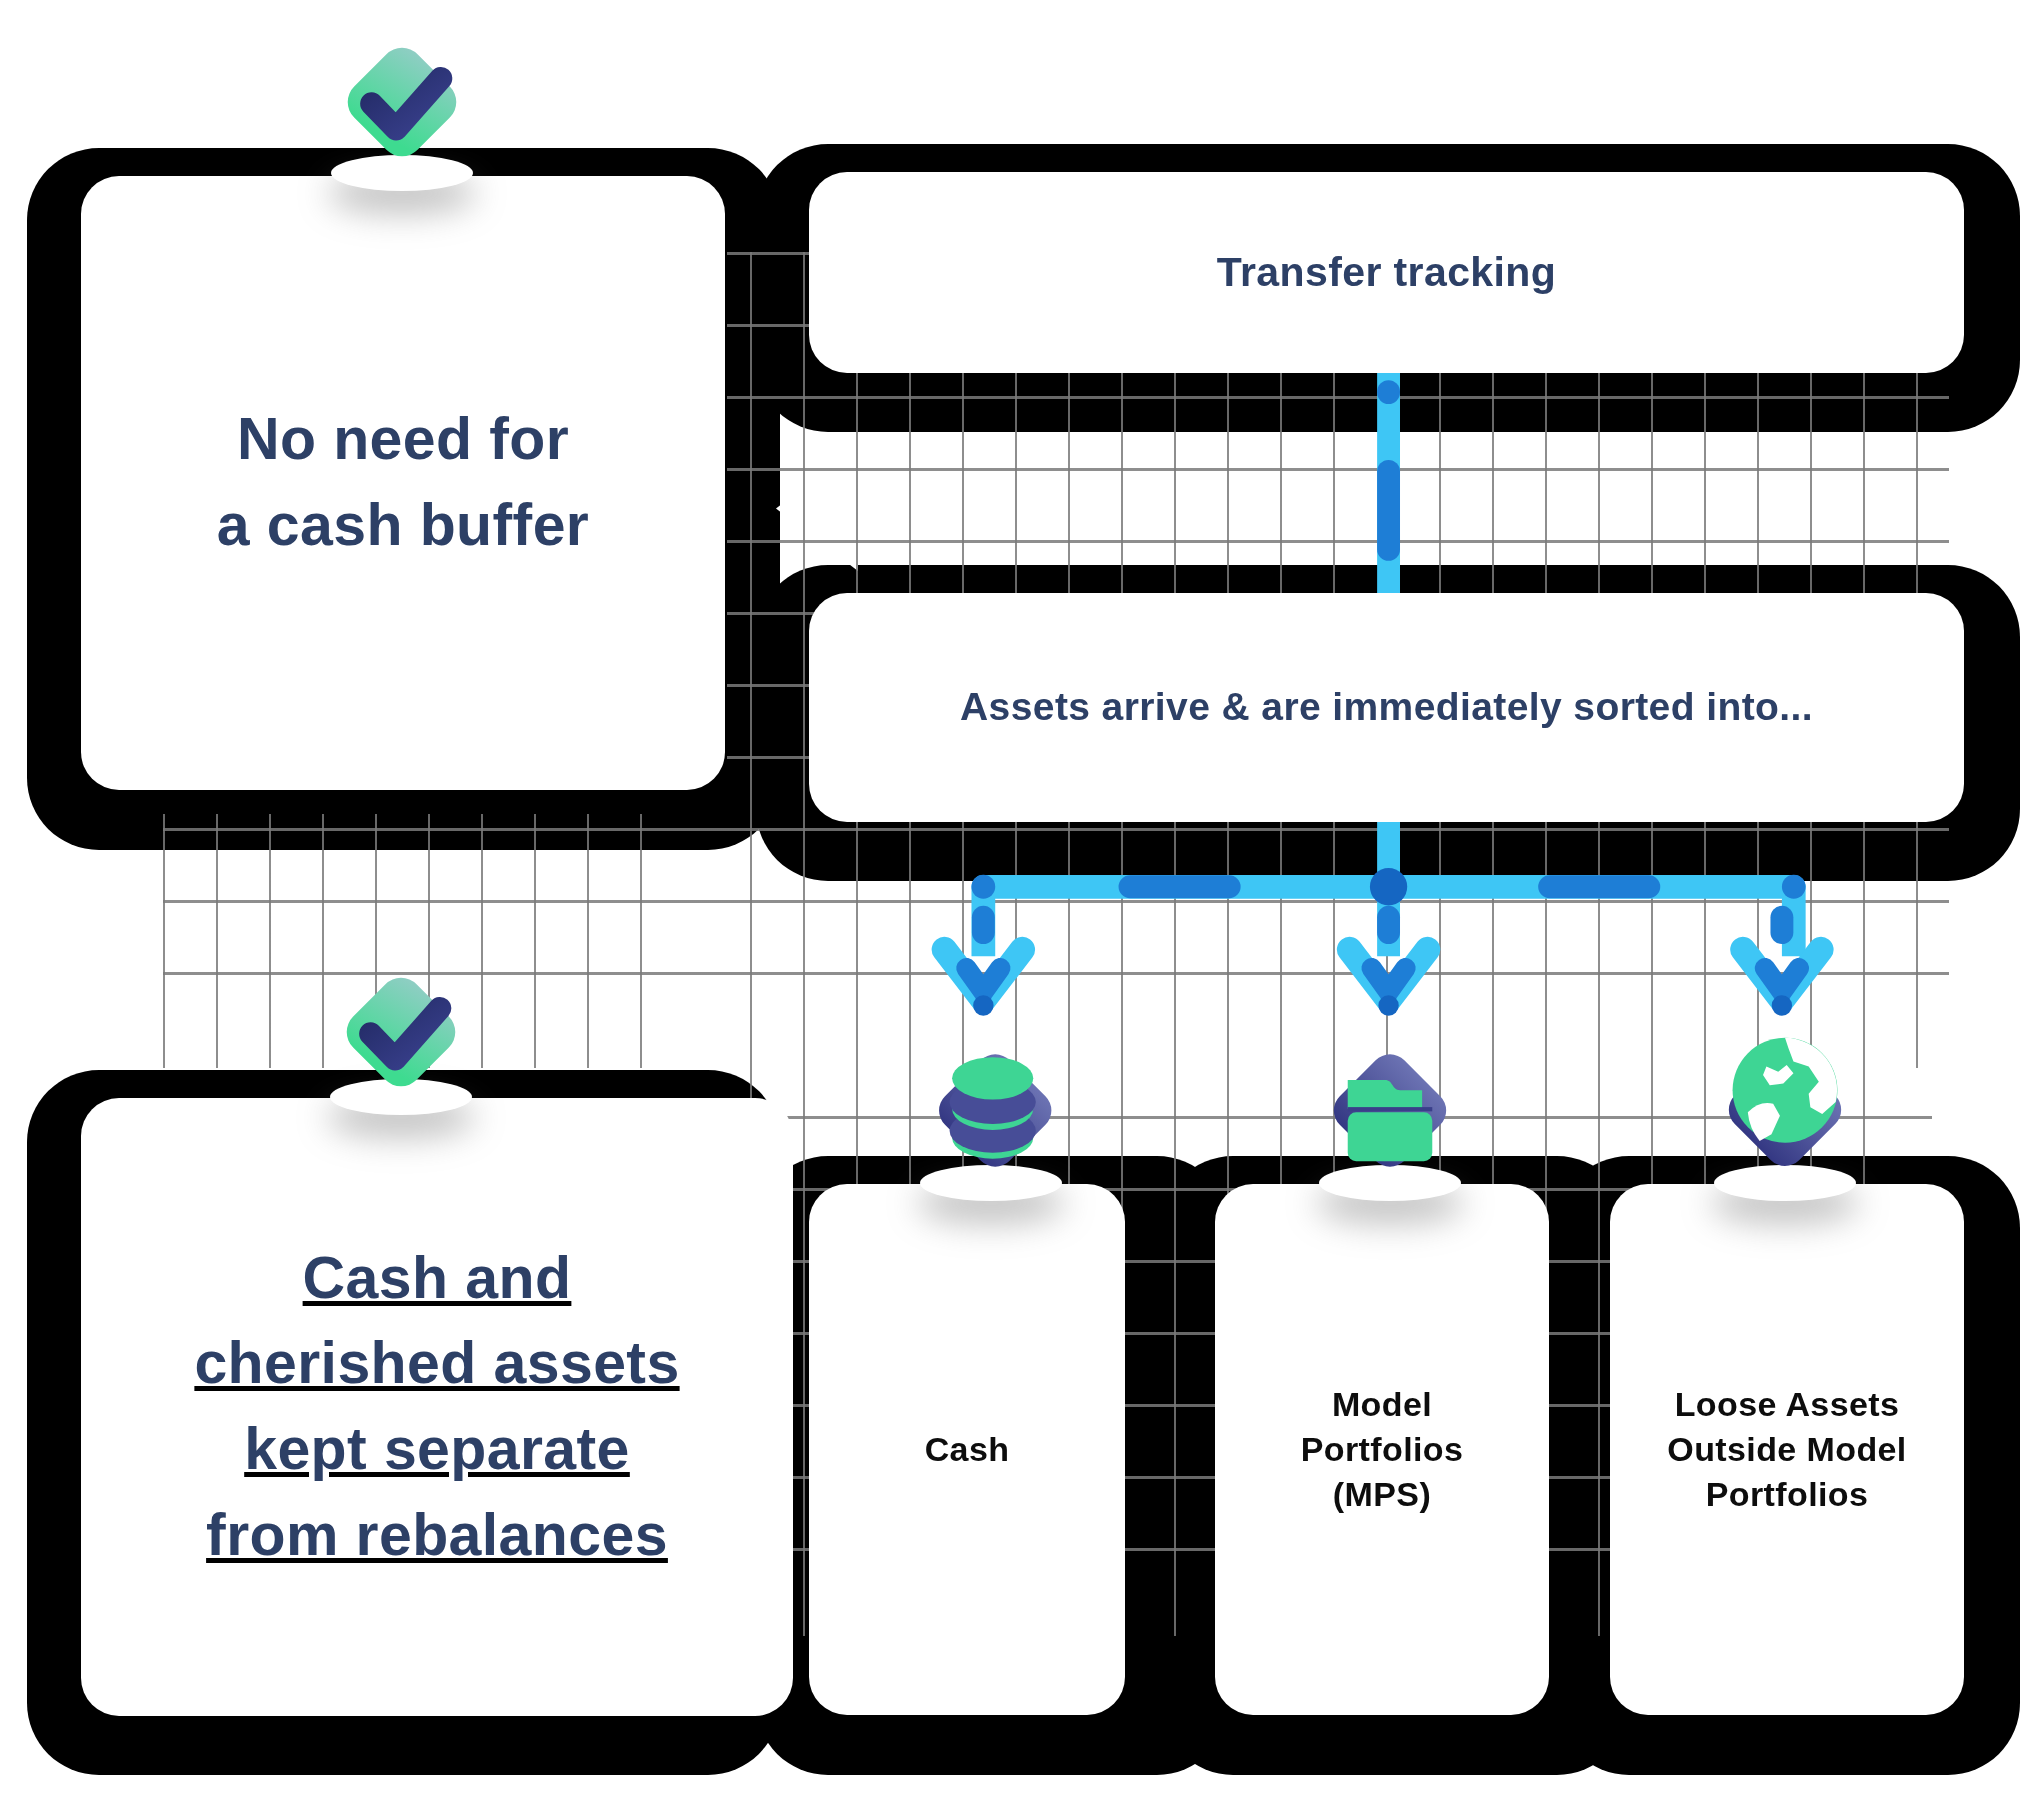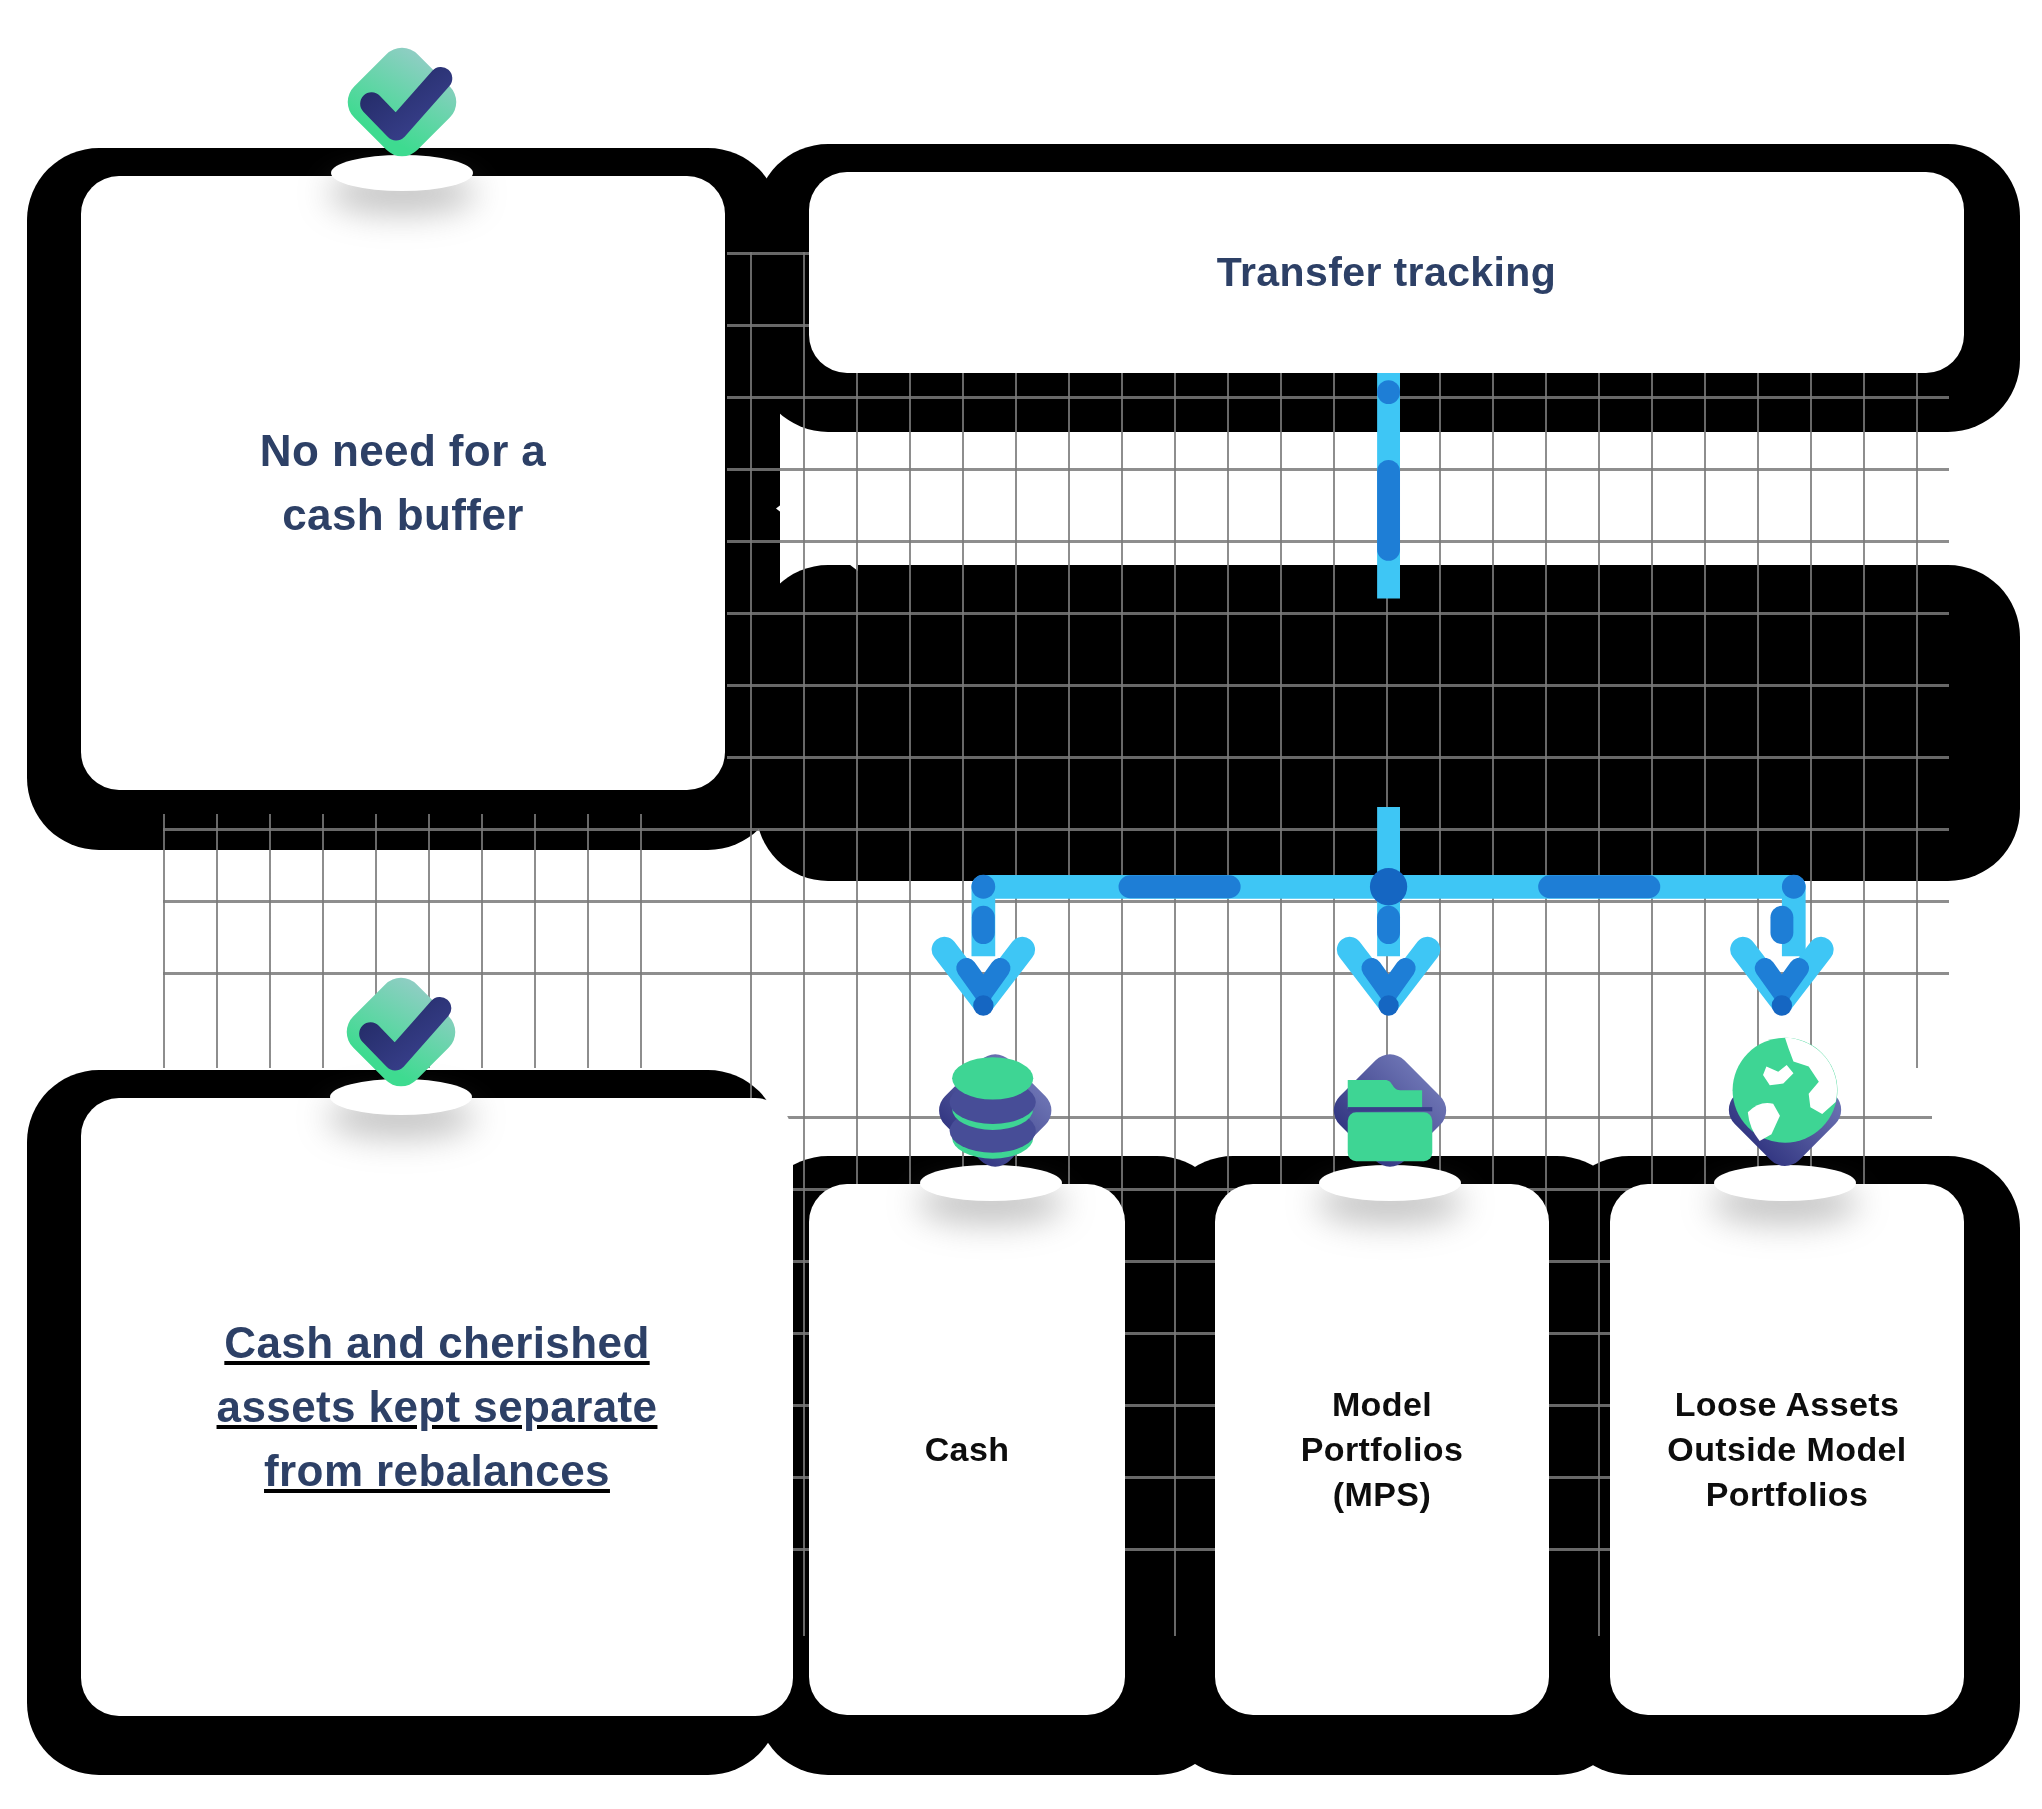--- a/index.html
+++ b/index.html
@@ -17,21 +17,21 @@
   .blob{position:absolute;background:#000;border-radius:72px;z-index:1;}
   .funnel{position:absolute;background:#fff;z-index:2;}
   .grid{position:absolute;z-index:3;
     background-image:
       repeating-linear-gradient(to right, transparent 0 51px, var(--grid) 51px 53px),
       repeating-linear-gradient(to bottom, transparent 0 69px, var(--grid) 69px 72px);}
   .arrows{position:absolute;left:0;top:0;z-index:4;}
   .box{position:absolute;background:#fff;border-radius:38px;z-index:5;
        display:flex;align-items:center;justify-content:center;text-align:center;}
   .box .label{font-weight:700;letter-spacing:0.4px;z-index:6;}
-  .headline{color:var(--navy);font-size:44px;line-height:1.45;}
+  .headline{color:var(--navy);font-size:59px;line-height:1.45;}
   .tt-label{color:var(--navy);font-size:41px;line-height:1.3;}
   .assets-label{color:var(--navy);font-size:39px;line-height:1.3;}
   .small-label{color:var(--ink);font-size:34px;line-height:1.32;}
   .ground{position:absolute;background:#fff;border-radius:50%;z-index:7;
           width:142px;height:36px;
           box-shadow:0 20.3px 32px 3.4px rgba(110,110,110,.40);}
   .icon{position:absolute;z-index:8;}
 </style>
 </head>
 <body>
@@ -89,20 +89,23 @@
       <path d="M2082 1142 L2102 1170 L2122 1142" stroke="#1E7ED6" stroke-width="24" stroke-linecap="round" stroke-linejoin="round" fill="none"></path>
       <path d="M2102 1185.9 V1186" stroke="#1566C2" stroke-width="24" stroke-linecap="round" fill="none"></path>
     </g>
   </svg>
 
   <div class="box" style="left:81px;top:176px;width:644px;height:614px;">
     <div class="label headline" style="width:373px;">No need for a cash buffer</div>
   </div>
   <div class="box" style="left:809px;top:172px;width:1155px;height:201px;">
     <div class="label tt-label">Transfer tracking</div>
+  </div>
+  <div class="box" style="left:809px;top:593px;width:1155px;height:229px;">
+    <div class="label assets-label">Assets arrive &amp; are immediately sorted into...</div>
   </div>
   <div class="box" style="left:81px;top:1098px;width:712px;height:618px;text-decoration:underline;">
     <div class="label headline" style="width:492px;">Cash and cherished assets kept separate from rebalances</div>
   </div>
   <div class="box" style="left:809px;top:1184px;width:316px;height:531px;">
     <div class="label small-label">Cash</div>
   </div>
   <div class="box" style="left:1215px;top:1184px;width:334px;height:531px;">
     <div class="label small-label" style="width:203px;">Model Portfolios (MPS)</div>
   </div>

